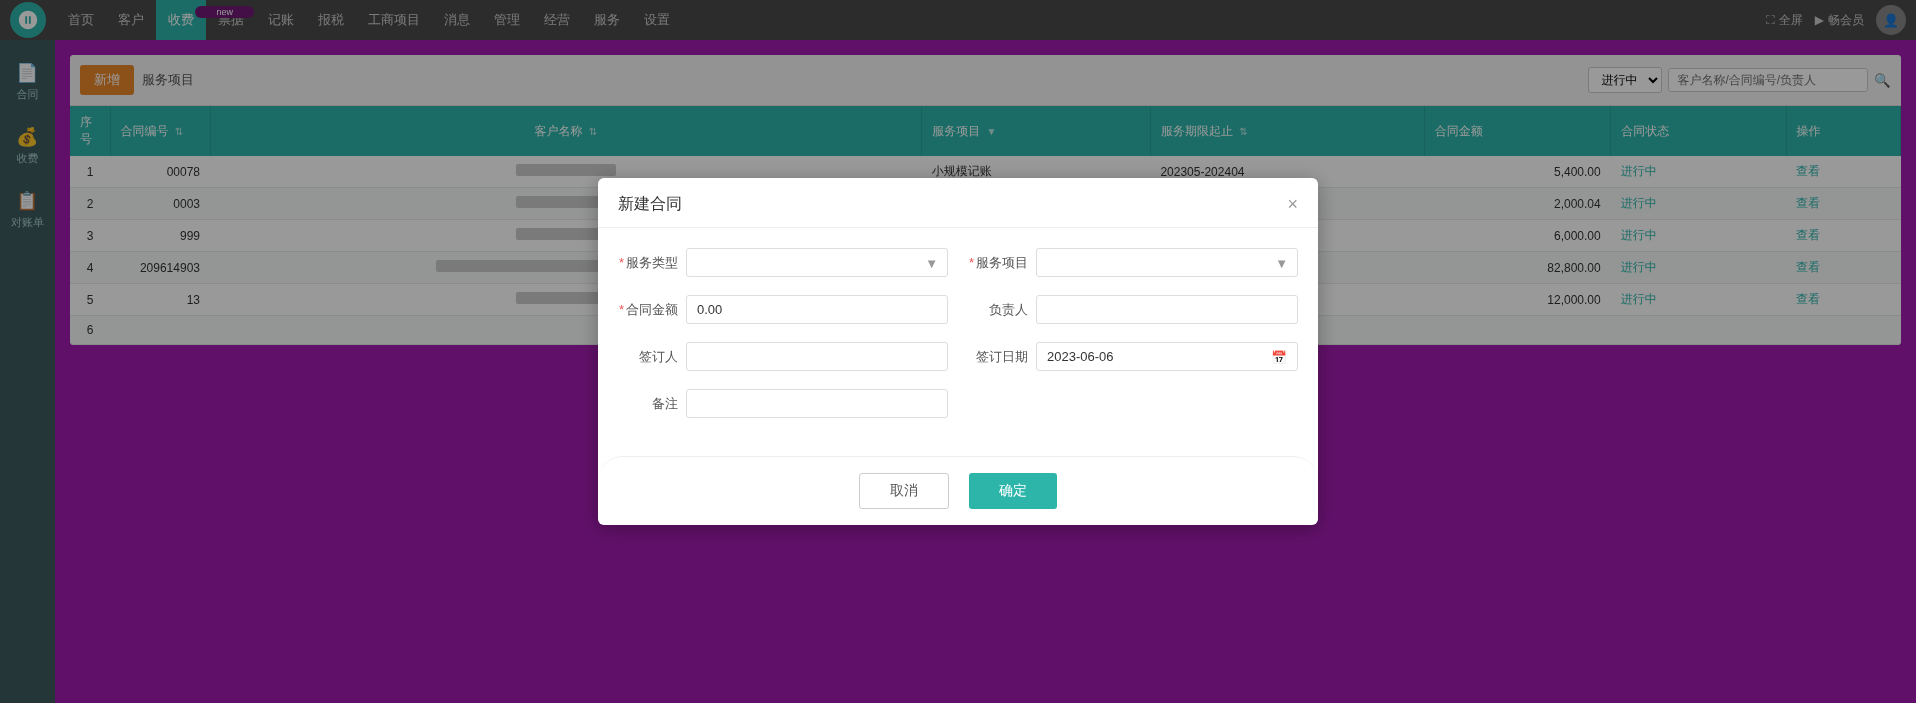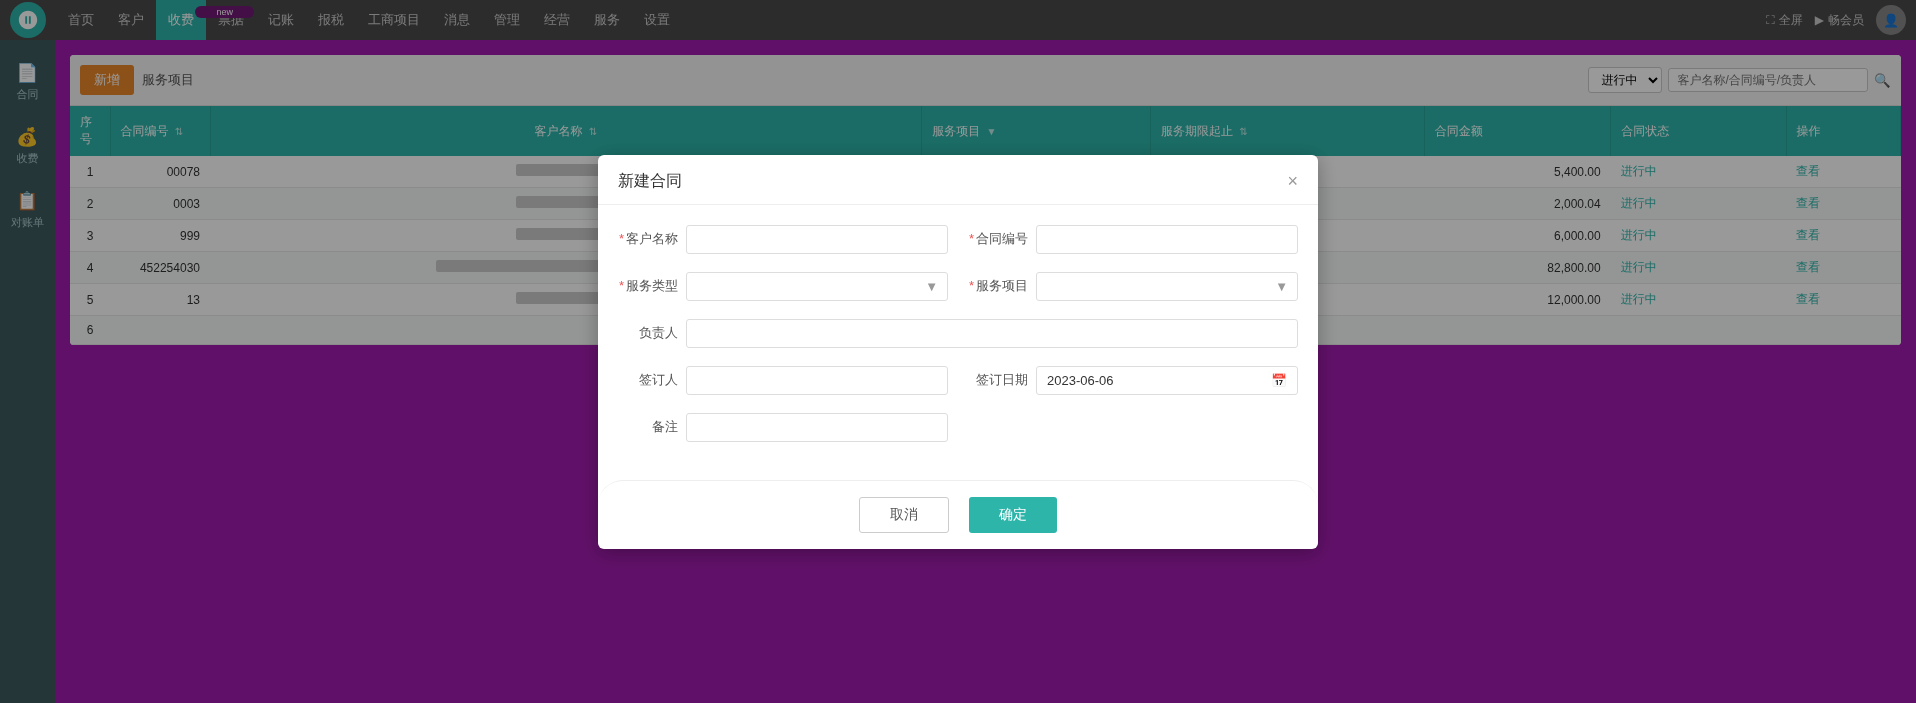--- a/index.html
+++ b/index.html
@@ -204,21 +204,21 @@
       <td class="code-col">999</td>
       <td style="text-align:center;"><span style="background:#ccc;border-radius:2px;color:transparent;display:inline-block;height:12px;width:100px;"></span></td>
       <td>小规模记账</td>
       <td>202305-202404</td>
       <td style="text-align:right;">6,000.00</td>
       <td><span class="status-tag">进行中</span></td>
       <td><a class="action-link">查看</a></td>
     </tr>
             <tr>
       <td class="seq-col">4</td>
-      <td class="code-col">452254030</td>
+      <td class="code-col">209614903</td>
       <td style="text-align:center;"><span style="background:#ccc;border-radius:2px;color:transparent;display:inline-block;height:12px;width:260px;"></span></td>
       <td>一般纳税人...</td>
       <td>201807-202403</td>
       <td style="text-align:right;">82,800.00</td>
       <td><span class="status-tag">进行中</span></td>
       <td><a class="action-link">查看</a></td>
     </tr>
             <tr>
       <td class="seq-col">5</td>
       <td class="code-col">13</td>
@@ -246,34 +246,20 @@
 </div>
 
 <div class="modal-overlay">
   <div class="modal">
     <div class="modal-header">
       <span class="modal-title">新建合同</span>
       <button class="modal-close">×</button>
     </div>
     <div class="modal-body">
 
-      <div class="form-row">
-        <div class="form-group">
-          <label class="form-label">
-            <span class="required">*</span><span>客户名称</span>
-          </label>
-          <input class="form-control" type="text" value="" style="">
-        </div>
-        <div class="form-group">
-          <label class="form-label">
-            <span class="required">*</span><span>合同编号</span>
-          </label>
-          <input class="form-control" type="text" style="">
-        </div>
-      </div>
 
       <div class="form-row">
         <div class="form-group">
           <label class="form-label">
             <span class="required">*</span><span>服务类型</span>
           </label>
           <div class="form-select-wrap">
             <select style="width:100%;border:1px solid #ddd;border-radius:3px;padding:6px 10px;font-size:13px;appearance:none;background:#fff;">
               <option value=""></option>
             </select>
@@ -289,20 +275,26 @@
               <option value=""></option>
             </select>
             <span class="arrow">▼</span>
           </div>
         </div>
       </div>
 
       <div class="form-row">
         <div class="form-group">
           <label class="form-label">
+            <span class="required">*</span><span>合同金额</span>
+          </label>
+          <input class="form-control" type="text" value="0.00" style="">
+        </div>
+        <div class="form-group">
+          <label class="form-label">
             <span>负责人</span>
           </label>
           <input class="form-control" type="text" style="">
         </div>
       </div>
 
       <div class="form-row">
         <div class="form-group">
           <label class="form-label">
             <span>签订人</span>

